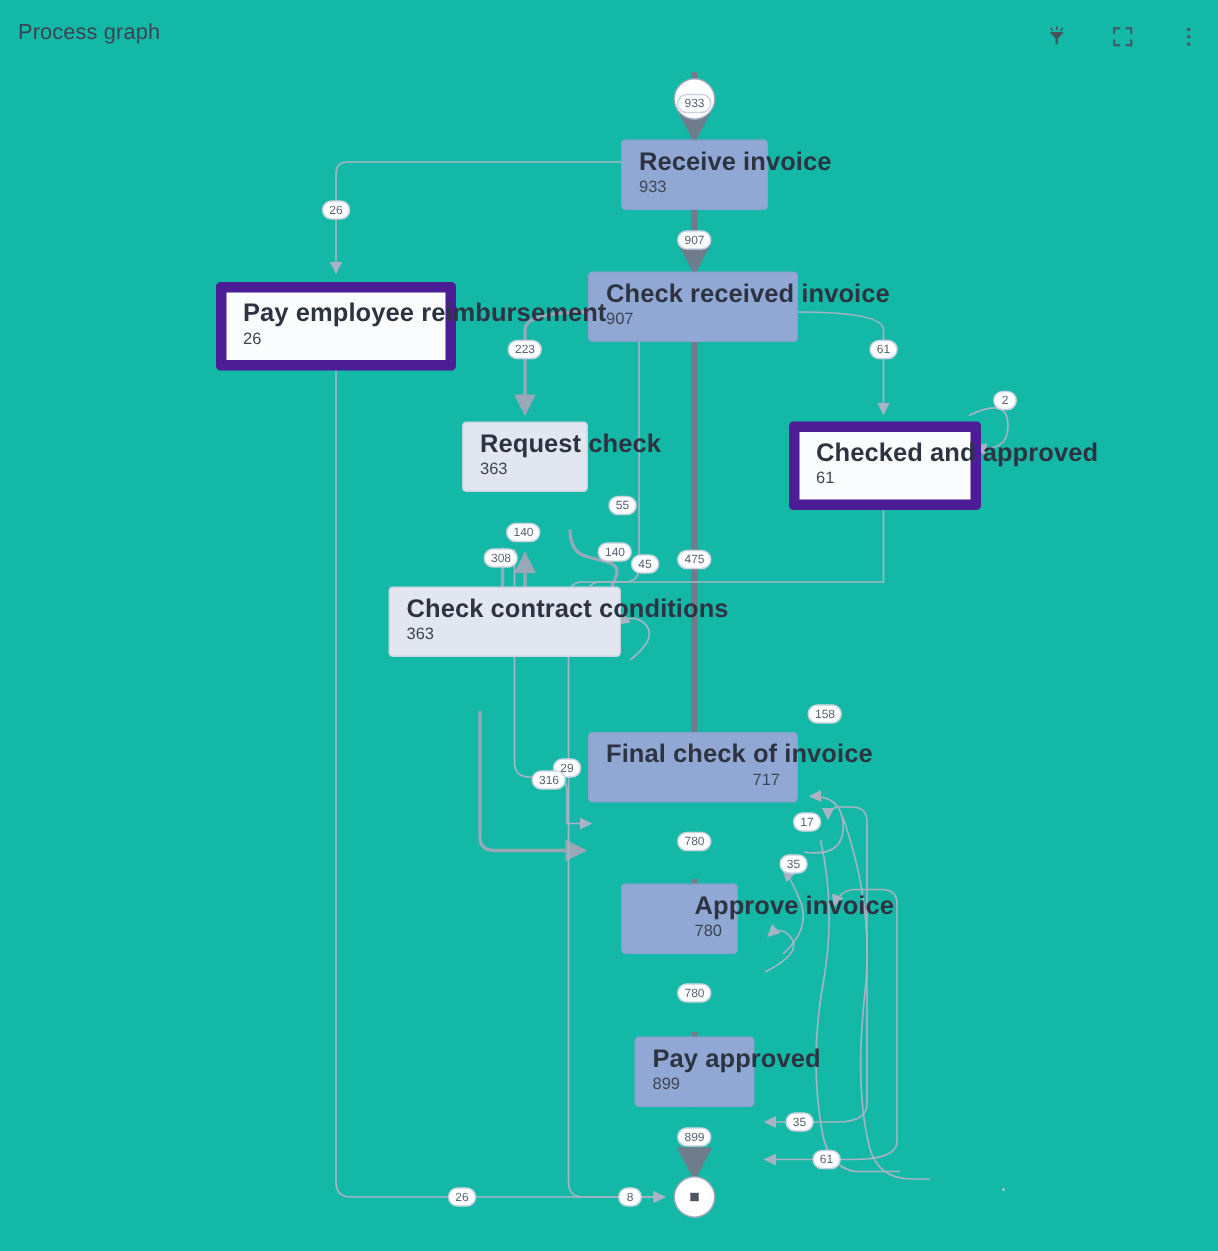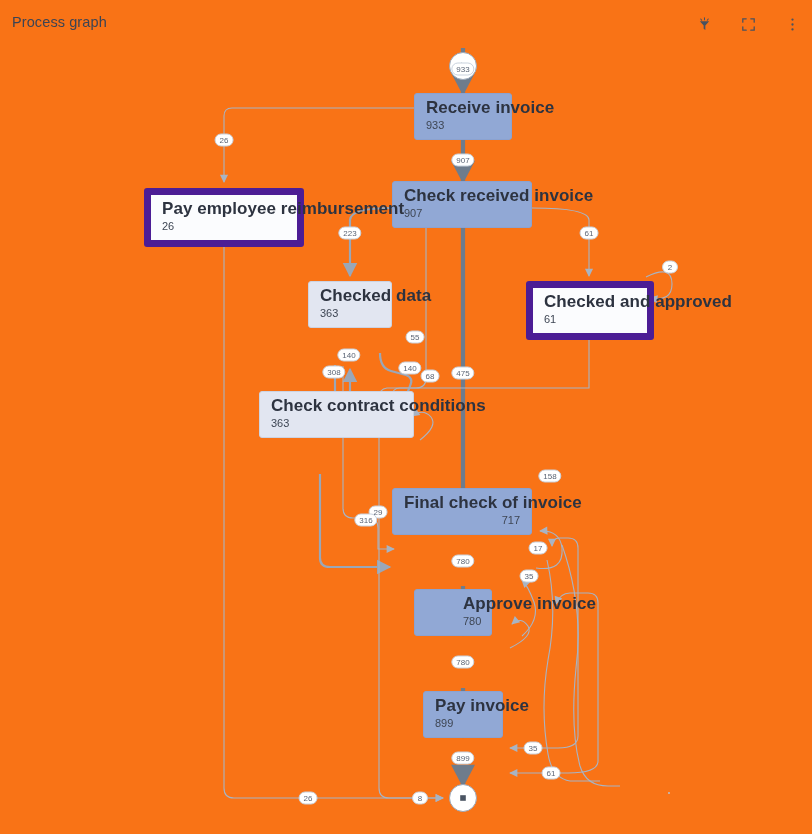--- a/index.html
+++ b/index.html
@@ -11,21 +11,21 @@
     height: 834px;
     overflow: hidden;
     font-family: "Liberation Sans", sans-serif;
     -webkit-font-smoothing: antialiased;
   }
 
   #app {
     position: relative;
     width: 812px;
     height: 834px;
-    background: #f97316;
+    background: #14b8a6;
   }
 
   
   .header {
     position: absolute;
     left: 0;
     top: 0;
     width: 812px;
     height: 48px;
     box-sizing: border-box;
@@ -311,21 +311,21 @@
       <div class="n-label">Check received invoice</div>
       <div class="n-value">907</div>
     </div>
 
     <div class="node pale" style="left:144px; top:140px; width:160px;">
       <div class="n-label">Pay employee reimbursement</div>
       <div class="n-value">26</div>
     </div>
 
     <div class="node light" style="left:308px; top:233px; width:84px;">
-      <div class="n-label">Checked data</div>
+      <div class="n-label">Request check</div>
       <div class="n-value">363</div>
     </div>
 
     <div class="node pale" style="left:526px; top:233px; width:128px;">
       <div class="n-label">Checked and approved</div>
       <div class="n-value">61</div>
     </div>
 
     <div class="node light" style="left:259px; top:343px; width:155px;">
       <div class="n-label">Check contract conditions</div>
@@ -336,35 +336,35 @@
       <div class="n-label">Final check of invoice</div>
       <div class="n-value">717</div>
     </div>
 
     <div class="node dark" style="left:414px; top:541px; width:78px;padding-left:48px;">
       <div class="n-label">Approve invoice</div>
       <div class="n-value">780</div>
     </div>
 
     <div class="node dark" style="left:423px; top:643px; width:80px;">
-      <div class="n-label">Pay invoice</div>
+      <div class="n-label">Pay approved</div>
       <div class="n-value">899</div>
     </div>
 
     <div class="elabel" style="left:463px; top:21px;">933</div>
     <div class="elabel" style="left:463px; top:112px;">907</div>
     <div class="elabel" style="left:224px; top:92px;">26</div>
     <div class="elabel" style="left:350px; top:185px;">223</div>
     <div class="elabel" style="left:589px; top:185px;">61</div>
     <div class="elabel" style="left:670px; top:219px;">2</div>
     <div class="elabel" style="left:415px; top:289px;">55</div>
     <div class="elabel" style="left:334px; top:324px;">308</div>
     <div class="elabel" style="left:349px; top:307px;">140</div>
     <div class="elabel" style="left:410px; top:320px;">140</div>
-    <div class="elabel" style="left:430px; top:328px;">68</div>
+    <div class="elabel" style="left:430px; top:328px;">45</div>
     <div class="elabel" style="left:463px; top:325px;">475</div>
     <div class="elabel" style="left:378px; top:464px;">29</div>
     <div class="elabel" style="left:366px; top:472px;">316</div>
     <div class="elabel" style="left:550px; top:428px;">158</div>
     <div class="elabel" style="left:463px; top:513px;">780</div>
     <div class="elabel" style="left:538px; top:500px;">17</div>
     <div class="elabel" style="left:529px; top:528px;">35</div>
     <div class="elabel" style="left:463px; top:614px;">780</div>
     <div class="elabel" style="left:533px; top:700px;">35</div>
     <div class="elabel" style="left:551px; top:725px;">61</div>

